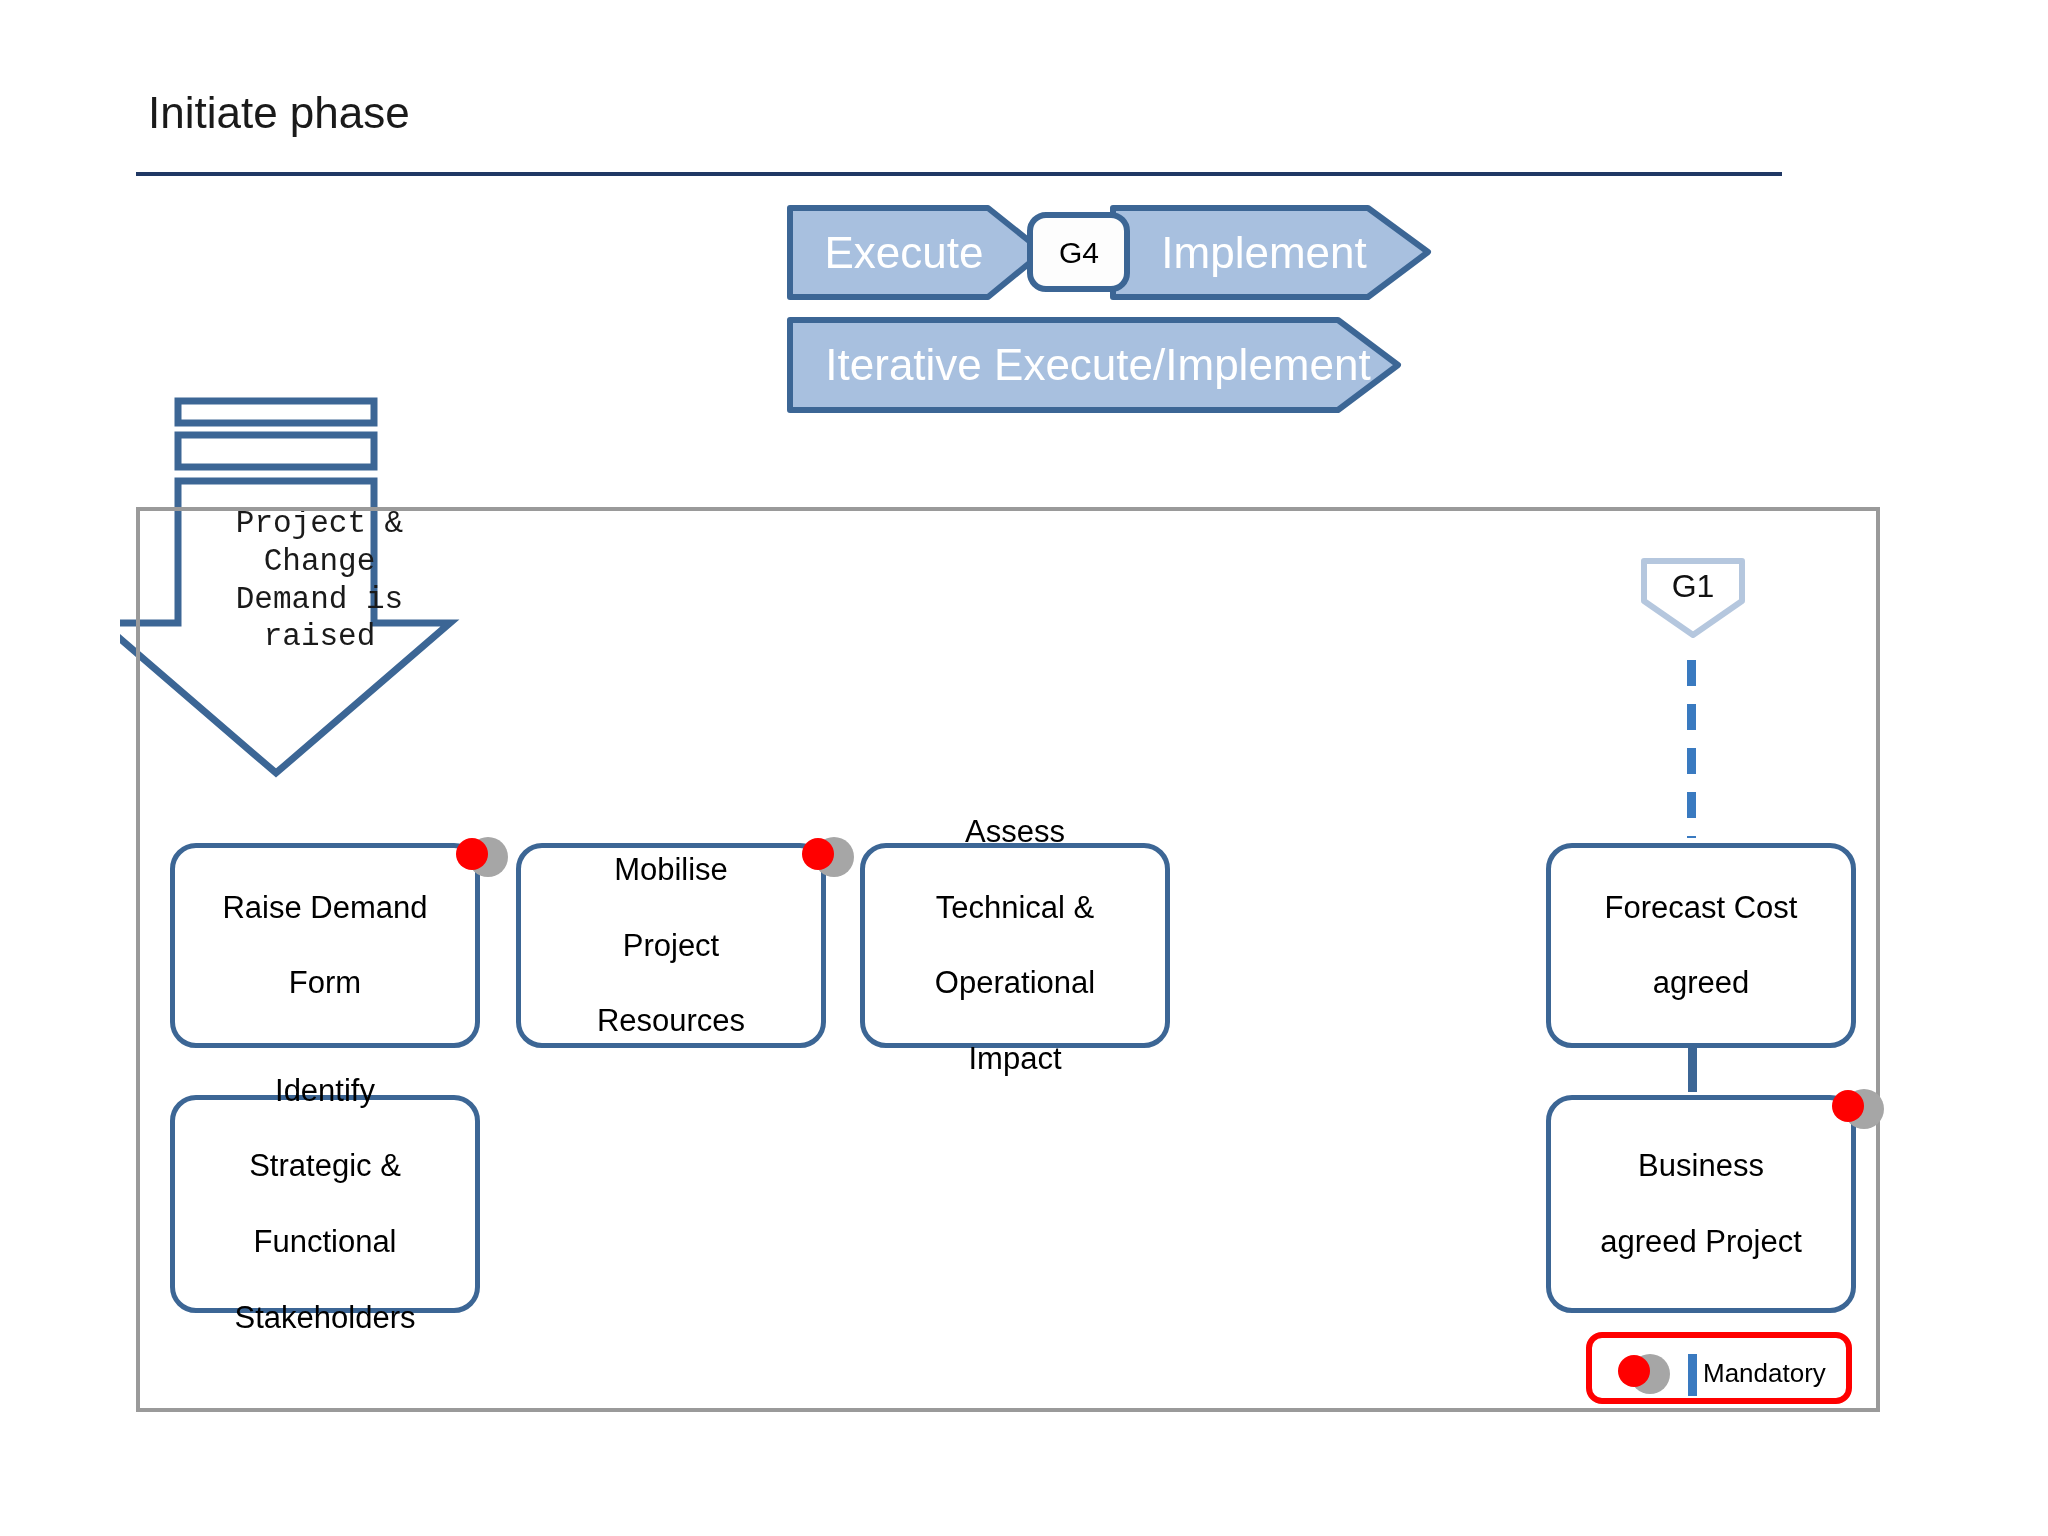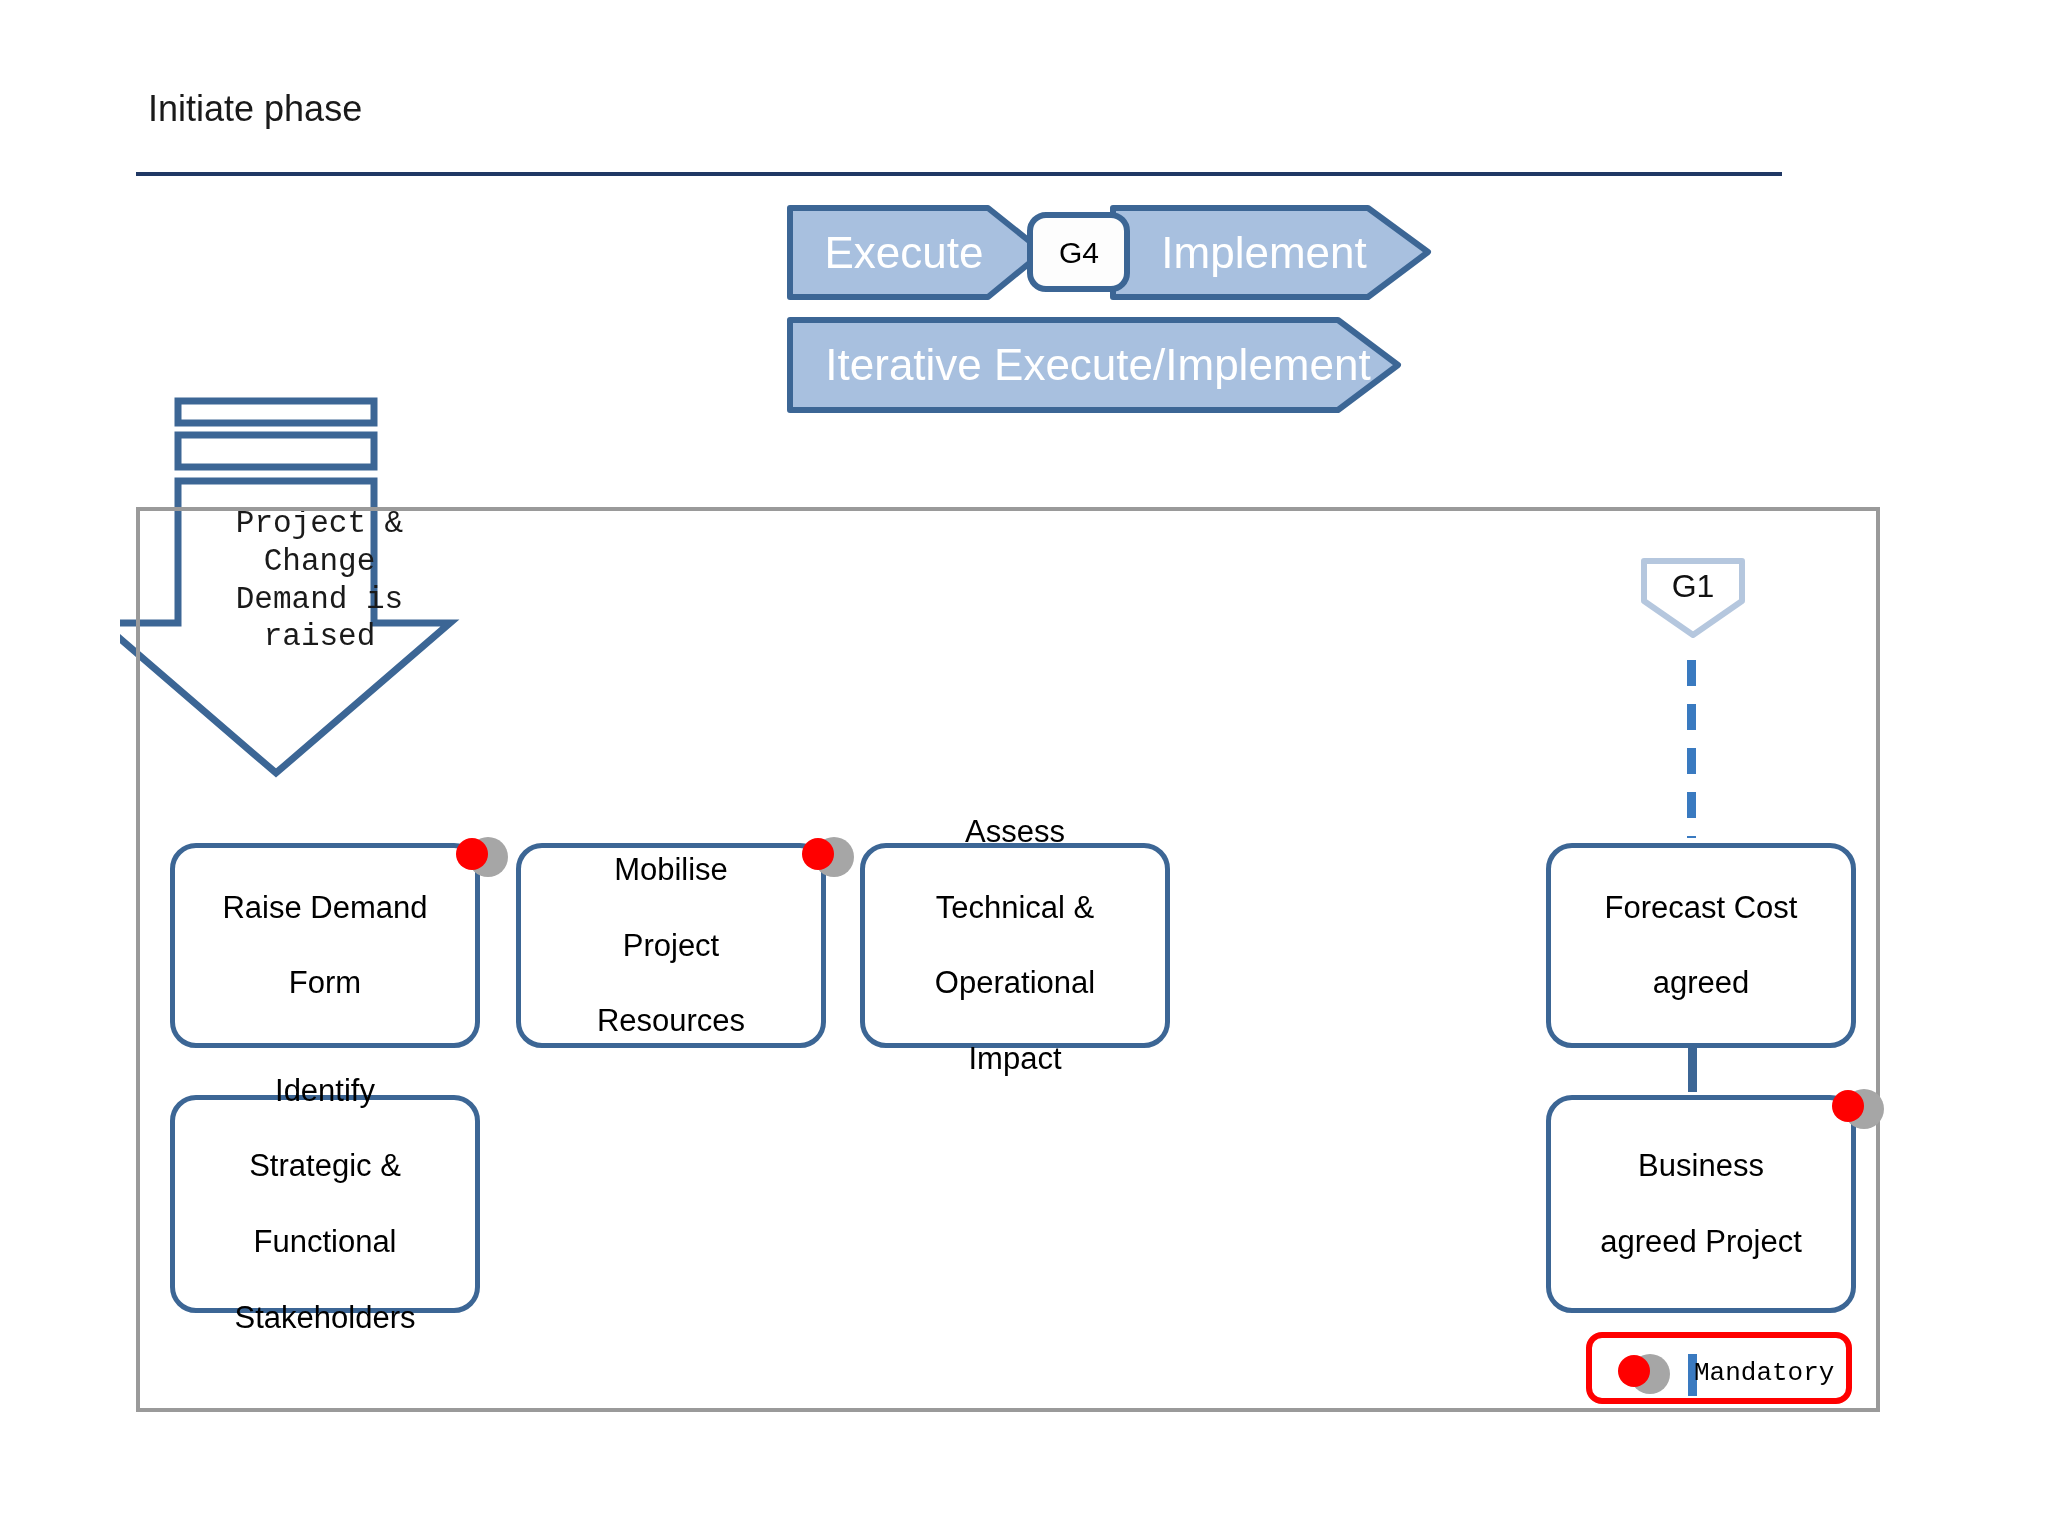--- a/index.html
+++ b/index.html
@@ -20,21 +20,21 @@
     width: 2048px;
     height: 1536px;
     background: #ffffff;
   }
 
   
   #page-title {
     position: absolute;
     left: 148px;
     top: 88px;
-    font-size: 36px;
+    font-size: 44px;
     color: #1a1a1a;
     font-weight: 400;
     letter-spacing: 0px;
     white-space: nowrap;
   }
   #title-rule {
     position: absolute;
     left: 136px;
     top: 172px;
     width: 1646px;
@@ -190,26 +190,25 @@
   #legend-tick {
     position: absolute;
     left: 96px;
     top: 16px;
     width: 9px;
     height: 42px;
     background: #3a7ac0;
   }
   #legend-text {
     position: absolute;
-    left: 102px;
+    left: 111px;
     top: 20px;
     font-size: 26px;
     color: #000000;
     white-space: nowrap;
-    font-family: Liberation Mono, monospace;
   }
 </style>
 </head>
 <body>
 
 <div id="stage">
 
   <div id="page-title">Initiate phase</div>
   <div id="title-rule"></div>
 

